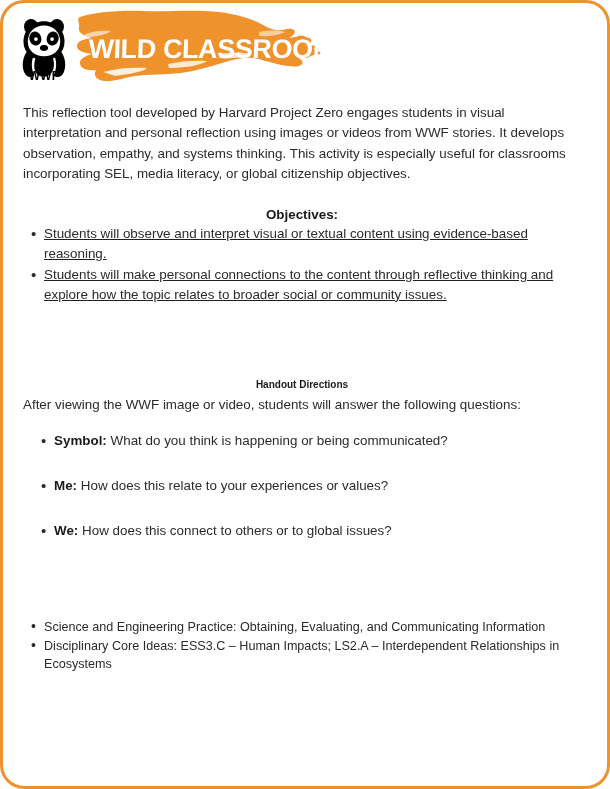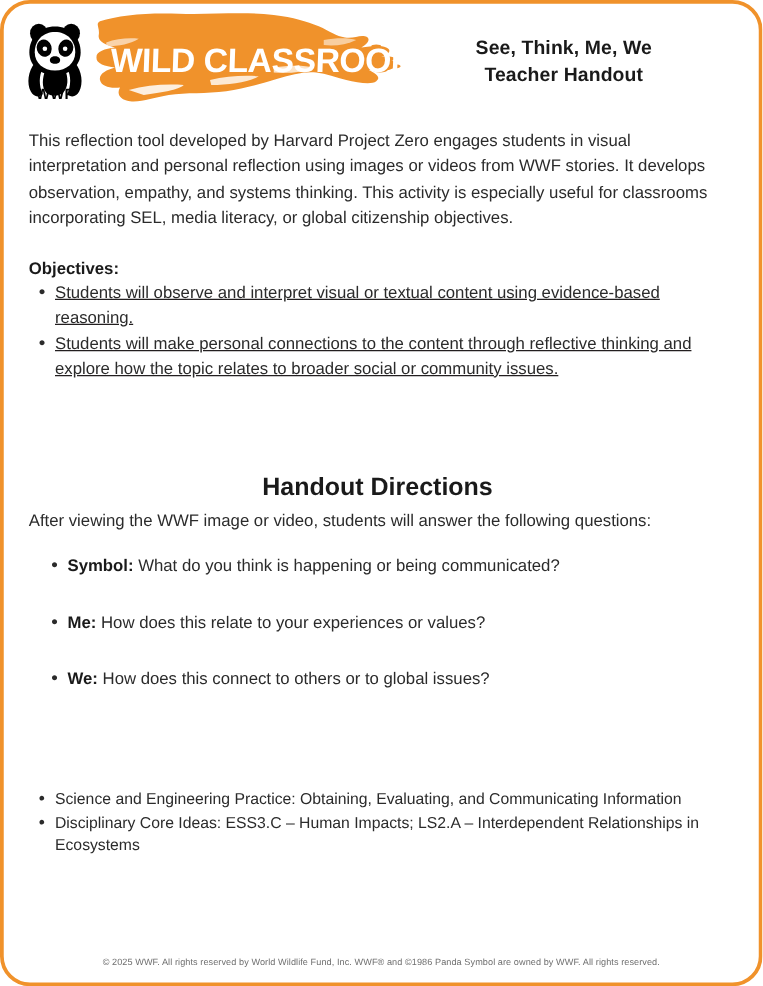--- a/index.html
+++ b/index.html
@@ -74,20 +74,21 @@
     color: #2b2b2b;
     margin: 8px 0 0 0;
     padding-right: 6px;
   }
 
   .section-head {
     font-size: 13.4px;
     font-weight: bold;
     color: #1a1a1a;
     margin: 0;
+    text-align: center;
   }
 
   .spacer-objectives { height: 22px; }
 
   ul.bullets {
     list-style: none;
     margin: 2px 0 0 0;
     padding: 0;
     text-decoration: underline;
   }
@@ -106,21 +107,21 @@
     top: -1px;
     font-size: 15px;
     color: #2b2b2b;
     line-height: 1.5;
   }
 
   
   .directions-wrap { margin-top: 74px; }
   .directions-title {
     text-align: center;
-    font-size: 20px;
+    font-size: 10px;
     font-weight: bold;
     color: #1a1a1a;
     margin: 4px;
   }
   .directions-sub {
     font-size: 13.4px;
     color: #2b2b2b;
     margin: 5px 0 0 0;
     line-height: 1.5;
   }
@@ -255,24 +256,20 @@
           <ellipse cx="231" cy="50" rx="6" ry="2"></ellipse>
           <ellipse cx="243" cy="47" rx="4.5" ry="1.7"></ellipse>
           <ellipse cx="215" cy="34" rx="5.5" ry="1.8"></ellipse>
           <ellipse cx="228" cy="31" rx="4" ry="1.5"></ellipse>
         </g>
 
         <text x="17" y="52" font-family="Liberation Sans, sans-serif" font-size="27" font-weight="bold" fill="#ffffff" letter-spacing="-0.4" transform="skewX(-2)">WILD CLASSROOM</text>
       </svg>
     </div>
 
-    <div class="title-block">
-      <div class="title-line">See, Think, Me, We</div>
-      <div class="title-line">Teacher Handout</div>
-    </div>
   </div>
 
   <div class="body">
 
     <p class="intro">This reflection tool developed by Harvard Project Zero engages students in visual interpretation and personal reflection using images or videos from WWF stories. It develops observation, empathy, and systems thinking. This activity is especially useful for classrooms incorporating SEL, media literacy, or global citizenship objectives.</p>
 
     <div class="spacer-objectives"></div>
 
     <div class="section-head">Objectives:</div>
     <ul class="bullets">
@@ -301,15 +298,14 @@
     </div>
 
     <div class="ngss-wrap">
       <ul class="ngss">
         <li>Science and Engineering Practice: Obtaining, Evaluating, and Communicating Information</li>
         <li>Disciplinary Core Ideas: ESS3.C – Human Impacts; LS2.A – Interdependent Relationships in Ecosystems</li>
       </ul>
     </div>
   </div>
 
-  <div class="footer">© 2025 WWF. All rights reserved by World Wildlife Fund, Inc. WWF® and ©1986 Panda Symbol are owned by WWF. All rights reserved.</div>
 
 </div>
 
 </body></html>

